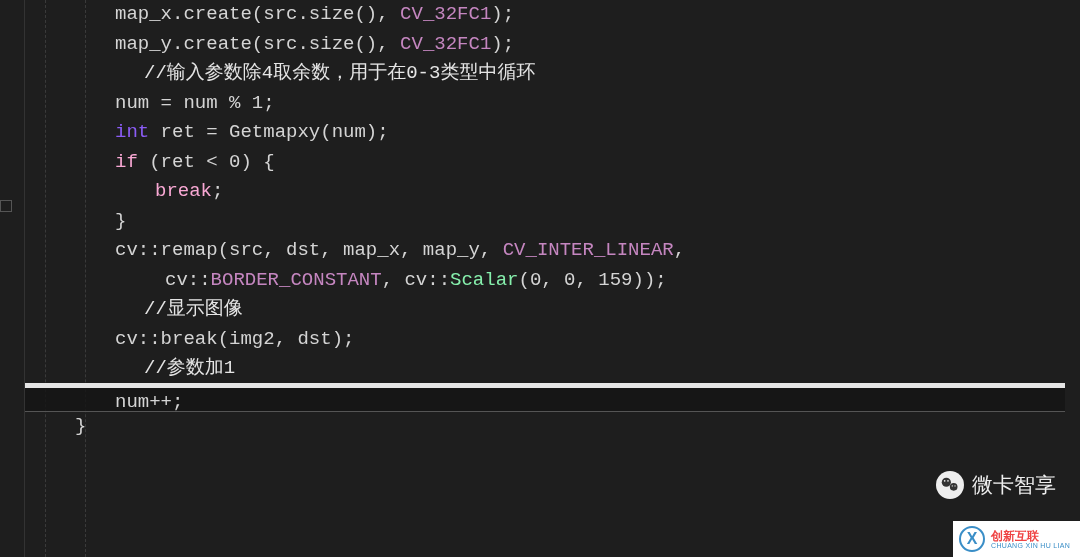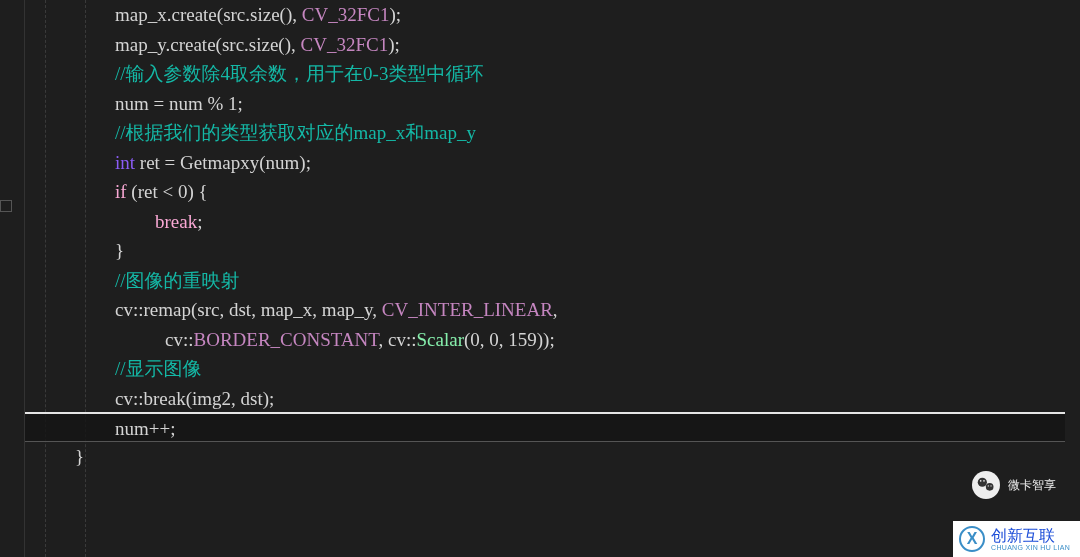--- a/index.html
+++ b/index.html
@@ -46,54 +46,53 @@
       border-left: 1px dashed #3a3a3a;
     }
     .guide.g1 { left: 20px; }
     .guide.g2 { left: 60px; }
     .code-area {
       position: absolute;
       left: 25px;
       top: 0;
       right: 15px;
       padding-left: 0;
-      font-family: Liberation Serif, serif;
     }
     .line {
       height: 29.5px;
       line-height: 29.5px;
       white-space: pre;
       padding-left: 0;
     }
     .indent1 { padding-left: 90px; }
     .indent15 { padding-left: 140px; }
     .indent2 { padding-left: 130px; }
     .indent0 { padding-left: 50px; }
     .line.highlighted {
       background: rgba(20,20,20,0.8);
-      border-top: 2px solid #e5e5e5;
+      border-top: 5px solid #e5e5e5;
       border-bottom: 1px solid #555;
       margin-top: -1px;
     }
-    .comment { color: #14b8a6; }
+    .comment { color: #e5e5e5; margin-left: 29px; }
     .keyword-flow { color: #f9a8d4; }
     .type { color: #8b5cf6; }
     .const { color: #c586c0; }
     .scalar { color: #86efac; }
     .default { color: #d4d4d4; }
     .wechat-badge {
       position: absolute;
       right: 24px;
       bottom: 58px;
       display: flex;
       align-items: center;
       gap: 8px;
       color: #eee;
       font-family: "Microsoft YaHei", sans-serif;
-      font-size: 12px;
+      font-size: 21px;
     }
     .wechat-icon {
       width: 28px;
       height: 28px;
       background: #eee;
       border-radius: 50%;
       position: relative;
       display: flex;
       align-items: center;
       justify-content: center;
@@ -117,23 +116,23 @@
       border-radius: 50%;
       color: #3a8ec7;
       font-weight: bold;
       font-size: 16px;
       display: flex;
       align-items: center;
       justify-content: center;
       margin-right: 6px;
     }
     .wm-text-main {
-      color: #1d4ed8;
-      font-size: 16px;
-      font-weight: 400;
+      color: #ef4444;
+      font-size: 12px;
+      font-weight: 700;
       line-height: 1;
     }
     .wm-text-sub {
       color: #3a8ec7;
       font-size: 7px;
       letter-spacing: 0.3px;
       line-height: 1;
     }
   </style>
 </head>
@@ -151,40 +150,39 @@
 <div class="code-area">
 
   <div class="line indent1"><span class="default">map_x.</span><span class="default">create</span><span class="default">(src.</span><span class="default">size</span><span class="default">(), </span><span class="const">CV_32FC1</span><span class="default">);</span></div>
 
   <div class="line indent1"><span class="default">map_y.</span><span class="default">create</span><span class="default">(src.</span><span class="default">size</span><span class="default">(), </span><span class="const">CV_32FC1</span><span class="default">);</span></div>
 
   <div class="line indent1"><span class="comment">//输入参数除4取余数，用于在0-3类型中循环</span></div>
 
   <div class="line indent1"><span class="default">num = num % 1;</span></div>
 
-  <div class="line indent1"><span class="comment">//根据我们的类型获取对应的map_x和map_y</span></div>
 
   <div class="line indent1"><span class="type">int</span><span class="default"> ret = Getmapxy(num);</span></div>
 
   <div class="line indent1"><span class="keyword-flow">if</span><span class="default"> (ret &lt; 0) {</span></div>
 
   <div class="line indent2"><span class="keyword-flow">break</span><span class="default">;</span></div>
 
   <div class="line indent1"><span class="default">}</span></div>
 
-  <div class="line indent1"><span class="comment">//图像的重映射</span></div>
 
   <div class="line indent1"><span class="default">cv::</span><span class="default">remap</span><span class="default">(src, dst, map_x, map_y, </span><span class="const">CV_INTER_LINEAR</span><span class="default">,</span></div>
 
   <div class="line indent15"><span class="default">cv::</span><span class="const">BORDER_CONSTANT</span><span class="default">, cv::</span><span class="scalar">Scalar</span><span class="default">(0, 0, 159));</span></div>
 
   <div class="line indent1"><span class="comment">//显示图像</span></div>
 
   <div class="line indent1"><span class="default">cv::</span><span class="default">break</span><span class="default">(img2, dst);</span></div>
 
+  <div class="line indent1"><span class="comment">//参数加1</span></div>
 
   <div class="line indent1 highlighted"><span class="default">num++;</span></div>
 
   <div class="line indent0"><span class="default">}</span></div>
 
 </div>
 
 <div class="wechat-badge">
   <div class="wechat-icon">
     <svg viewBox="0 0 24 24" fill="#333">

